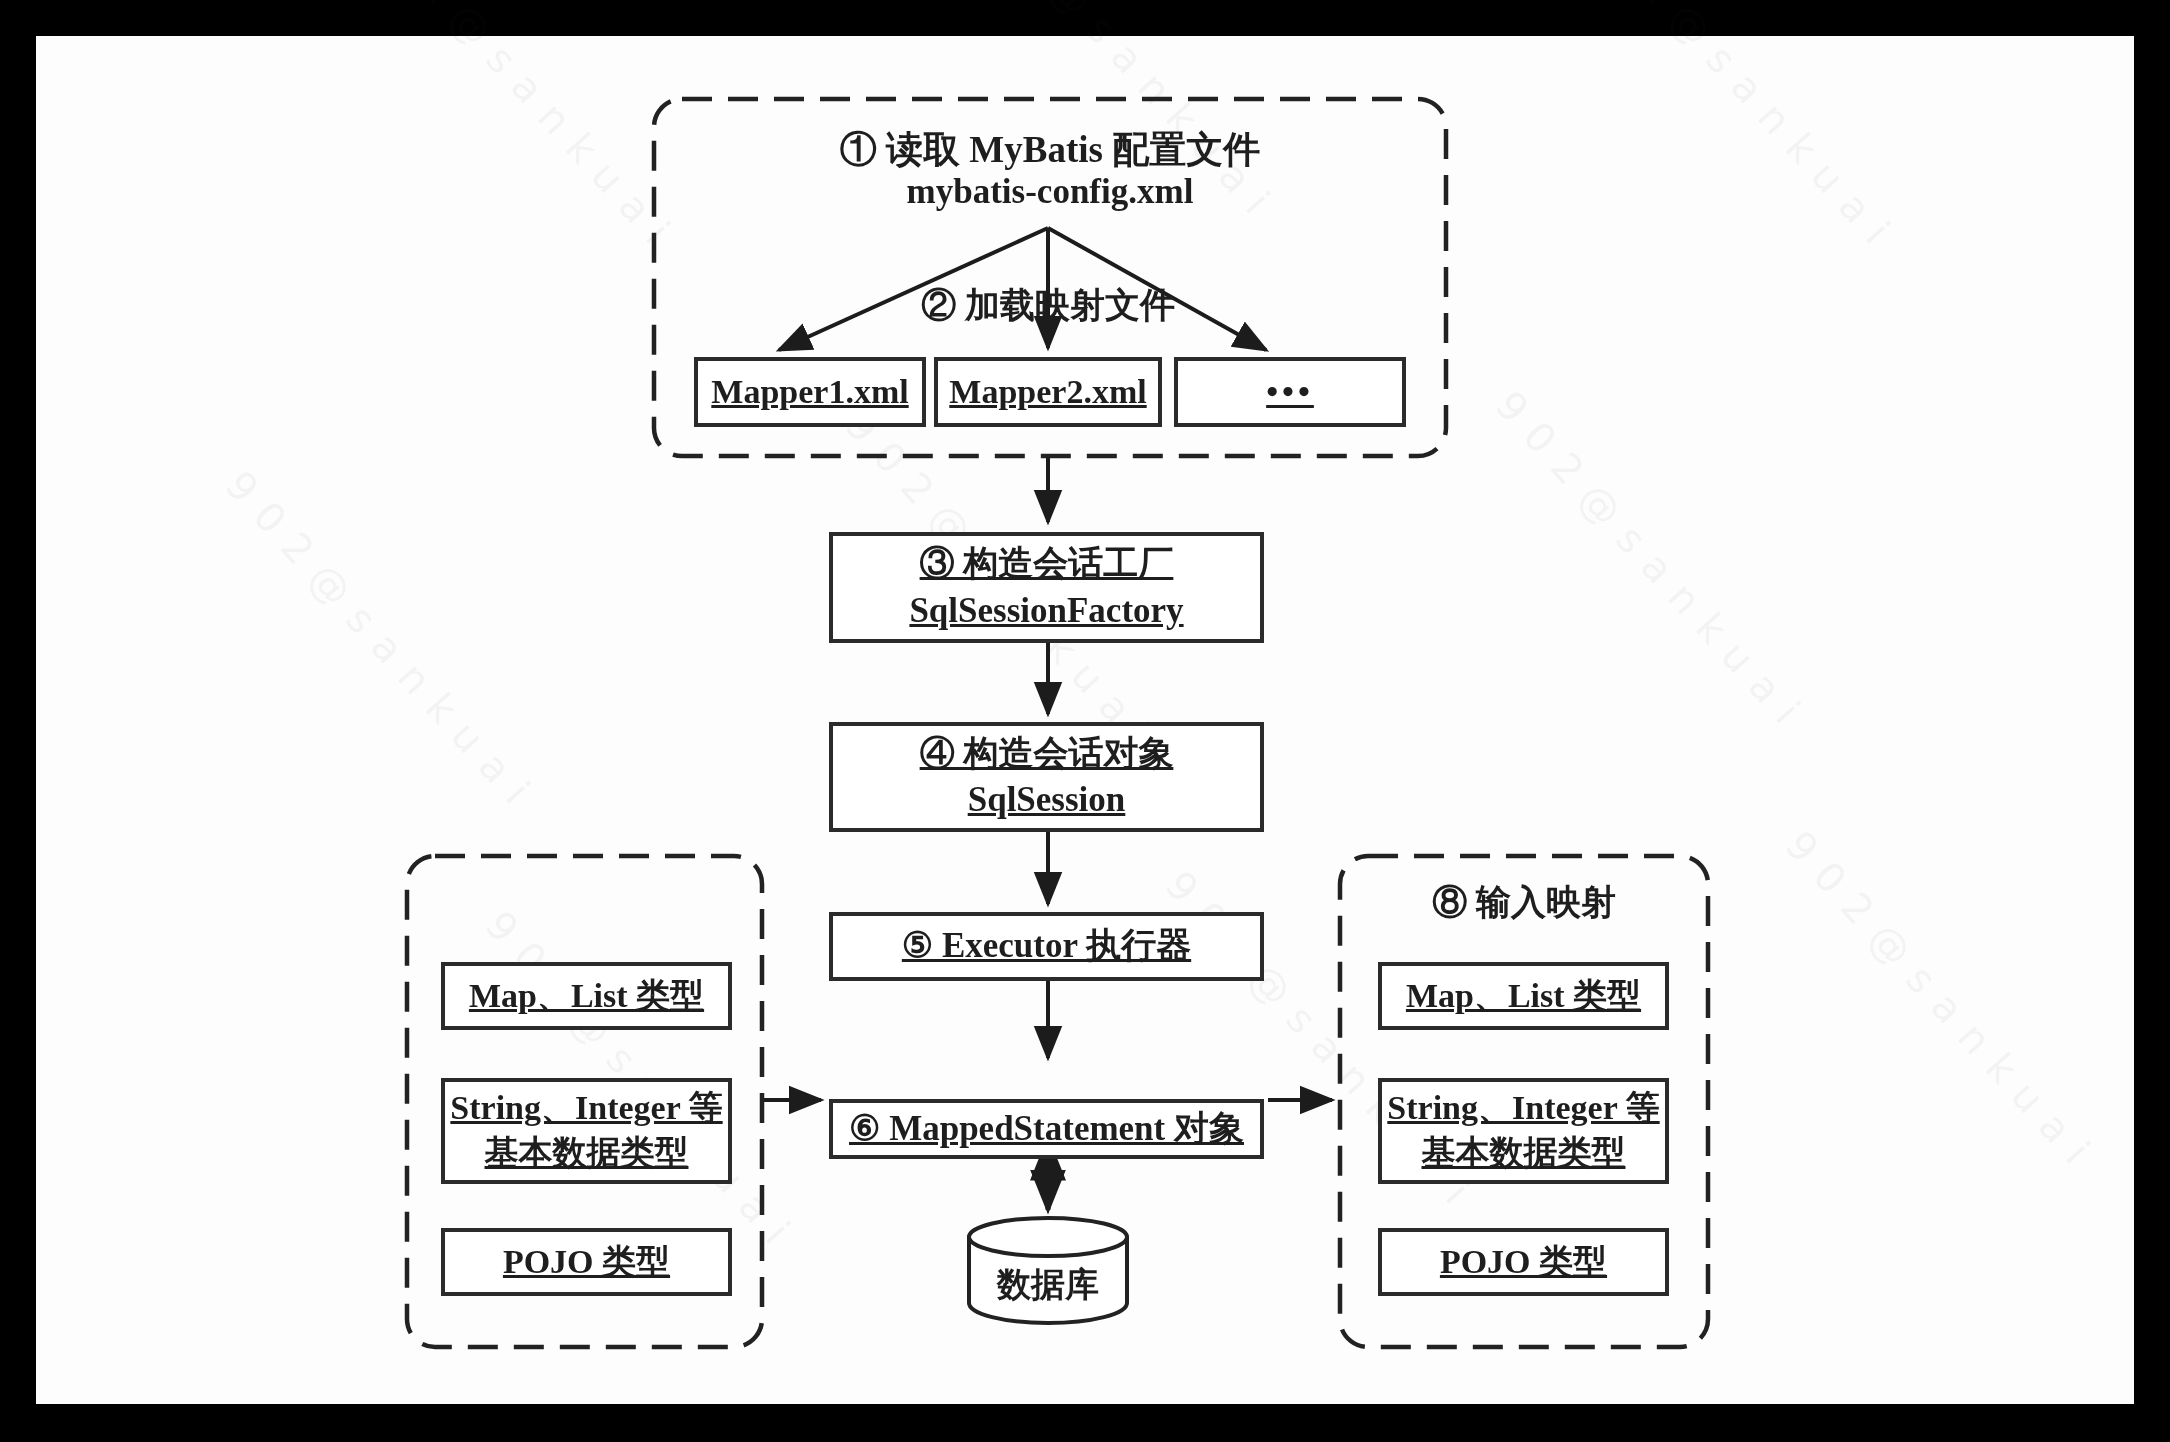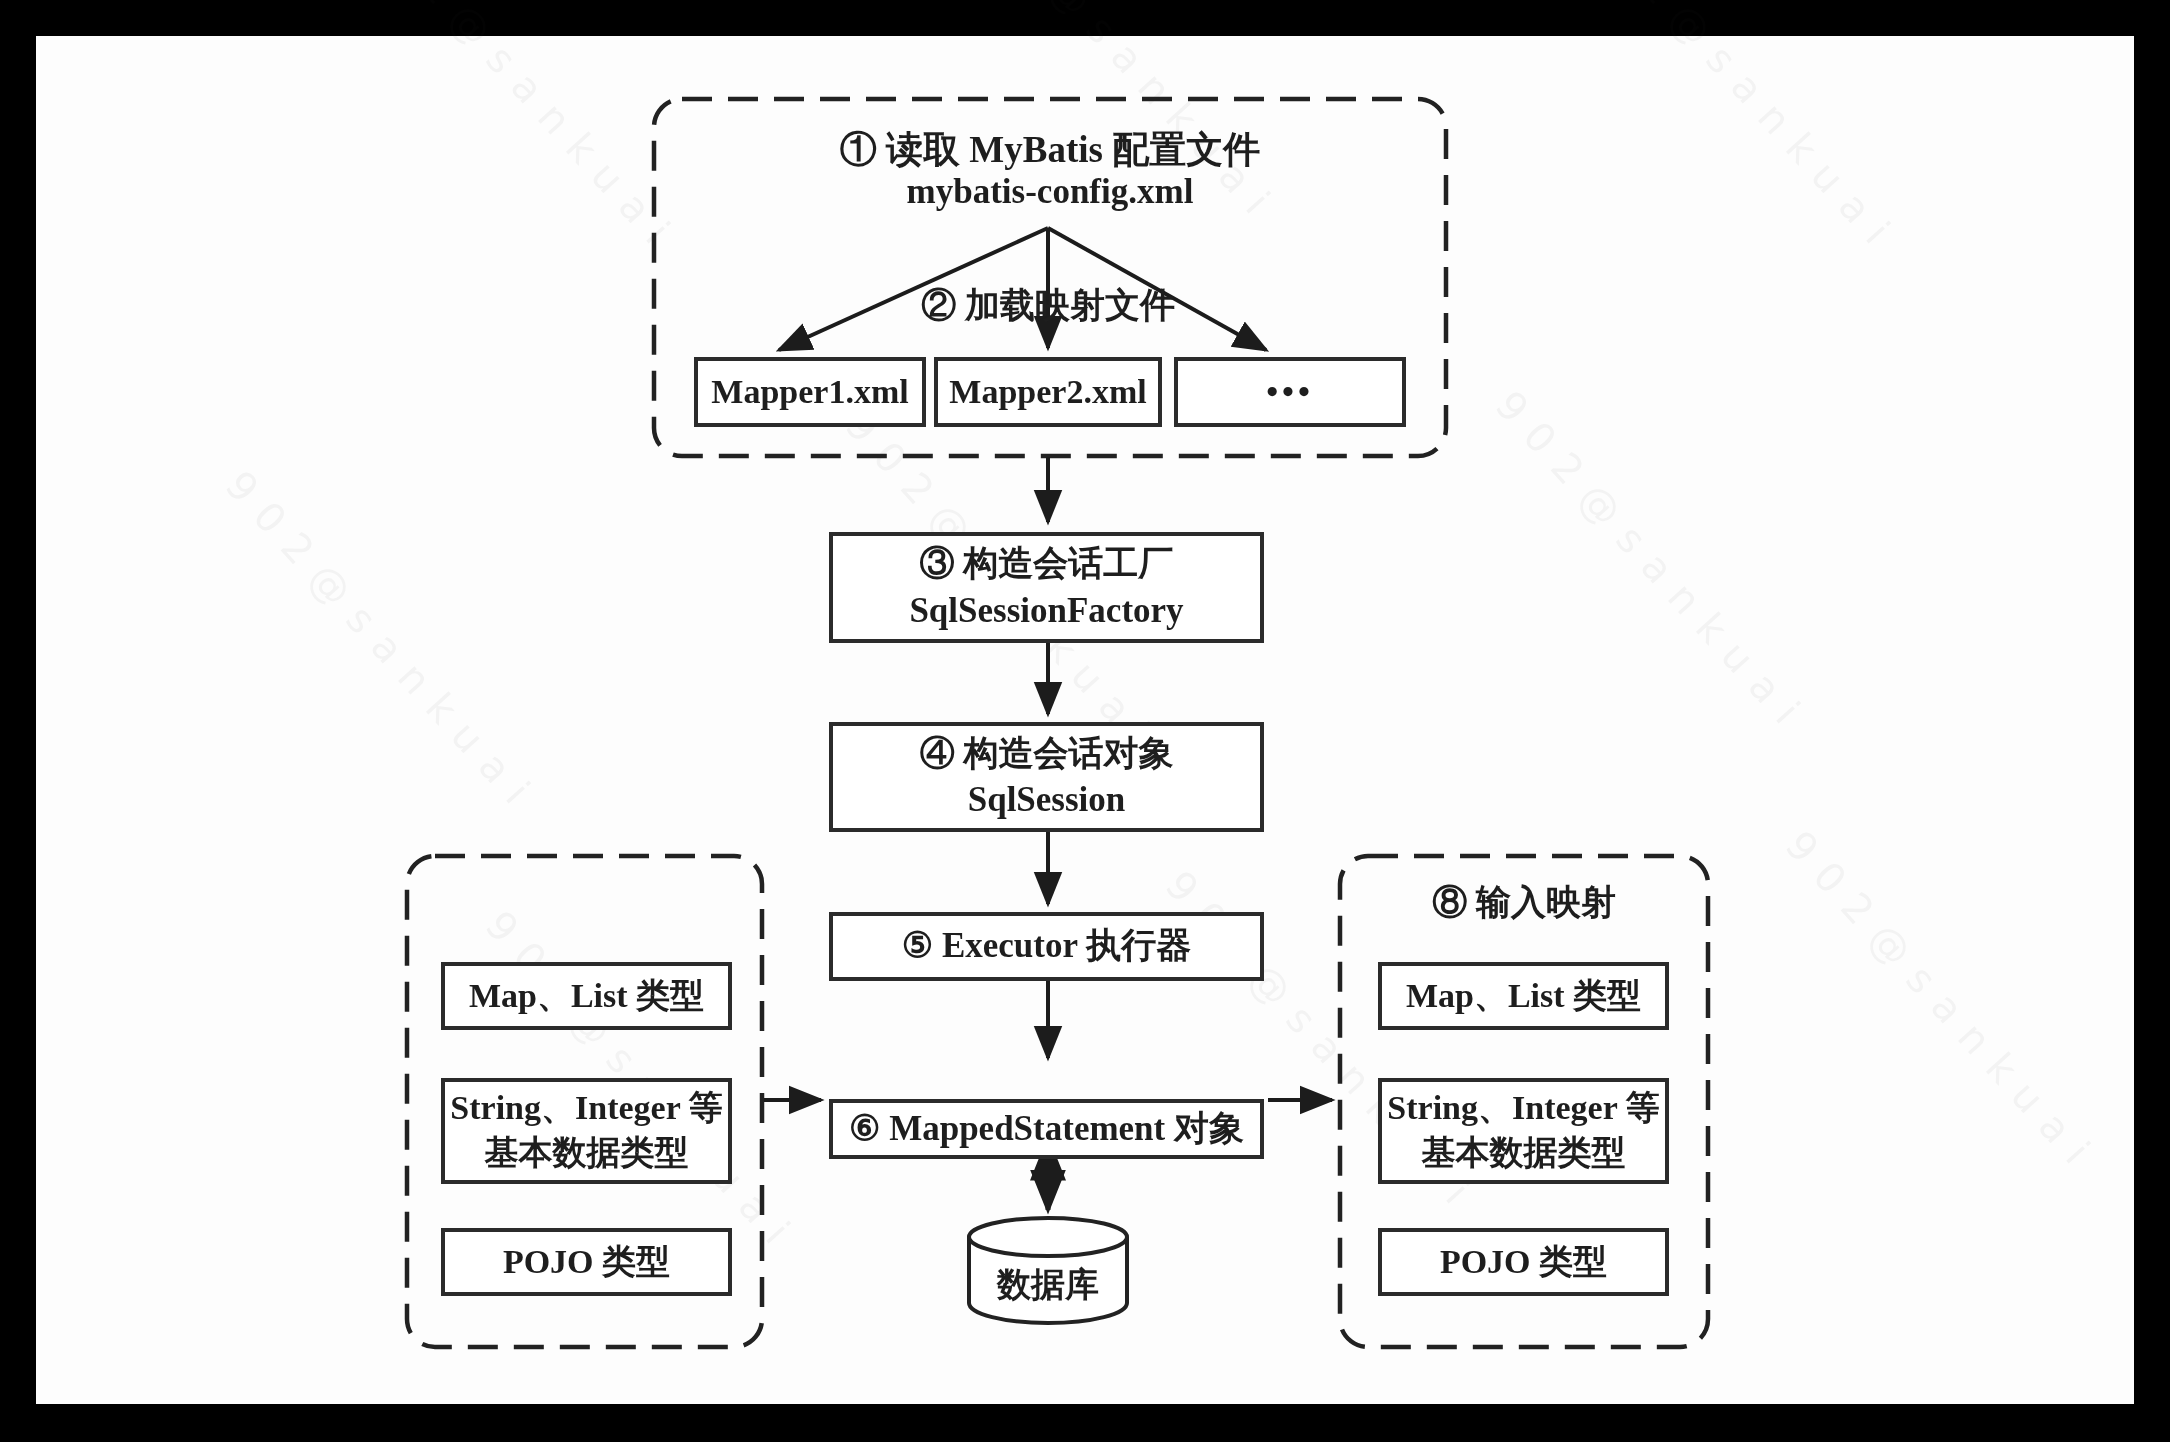--- a/index.html
+++ b/index.html
@@ -4,21 +4,21 @@
 <style>
   html,body{margin:0;padding:0;background:#000;}
   .frame{position:relative;width:2170px;height:1442px;background:#000;overflow:hidden;
          font-family:"Liberation Serif","DejaVu Serif",serif;color:#1e1e1e;}
   .canvas{position:absolute;left:36px;top:36px;width:2098px;height:1368px;background:#fdfdfd;}
   .wm{position:absolute;font-family:"DejaVu Sans",sans-serif;font-size:40px;letter-spacing:16px;
       color:rgba(60,60,60,0.05);transform:rotate(48deg);white-space:nowrap;pointer-events:none;}
   svg.layer{position:absolute;left:0;top:0;width:2170px;height:1442px;}
   .node{position:absolute;display:flex;align-items:center;justify-content:center;text-align:center;
         border:4px solid #2b2b2b;background:#fff;box-sizing:border-box;white-space:pre-line;
-        line-height:1.32;}
+        line-height:1.32;text-decoration:underline;}
   .txt{position:absolute;display:flex;align-items:center;justify-content:center;text-align:center;
        white-space:pre-line;line-height:1.3;}
   .fs37{font-size:37px;font-weight:600;}
   .fs35{font-size:35px;font-weight:600;}
   .fs34{font-size:34px;font-weight:600;}
   .latin{font-weight:600;}
   .dots{font-size:34px;font-weight:700;letter-spacing:4px;}
 </style>
 </head>
 <body>

